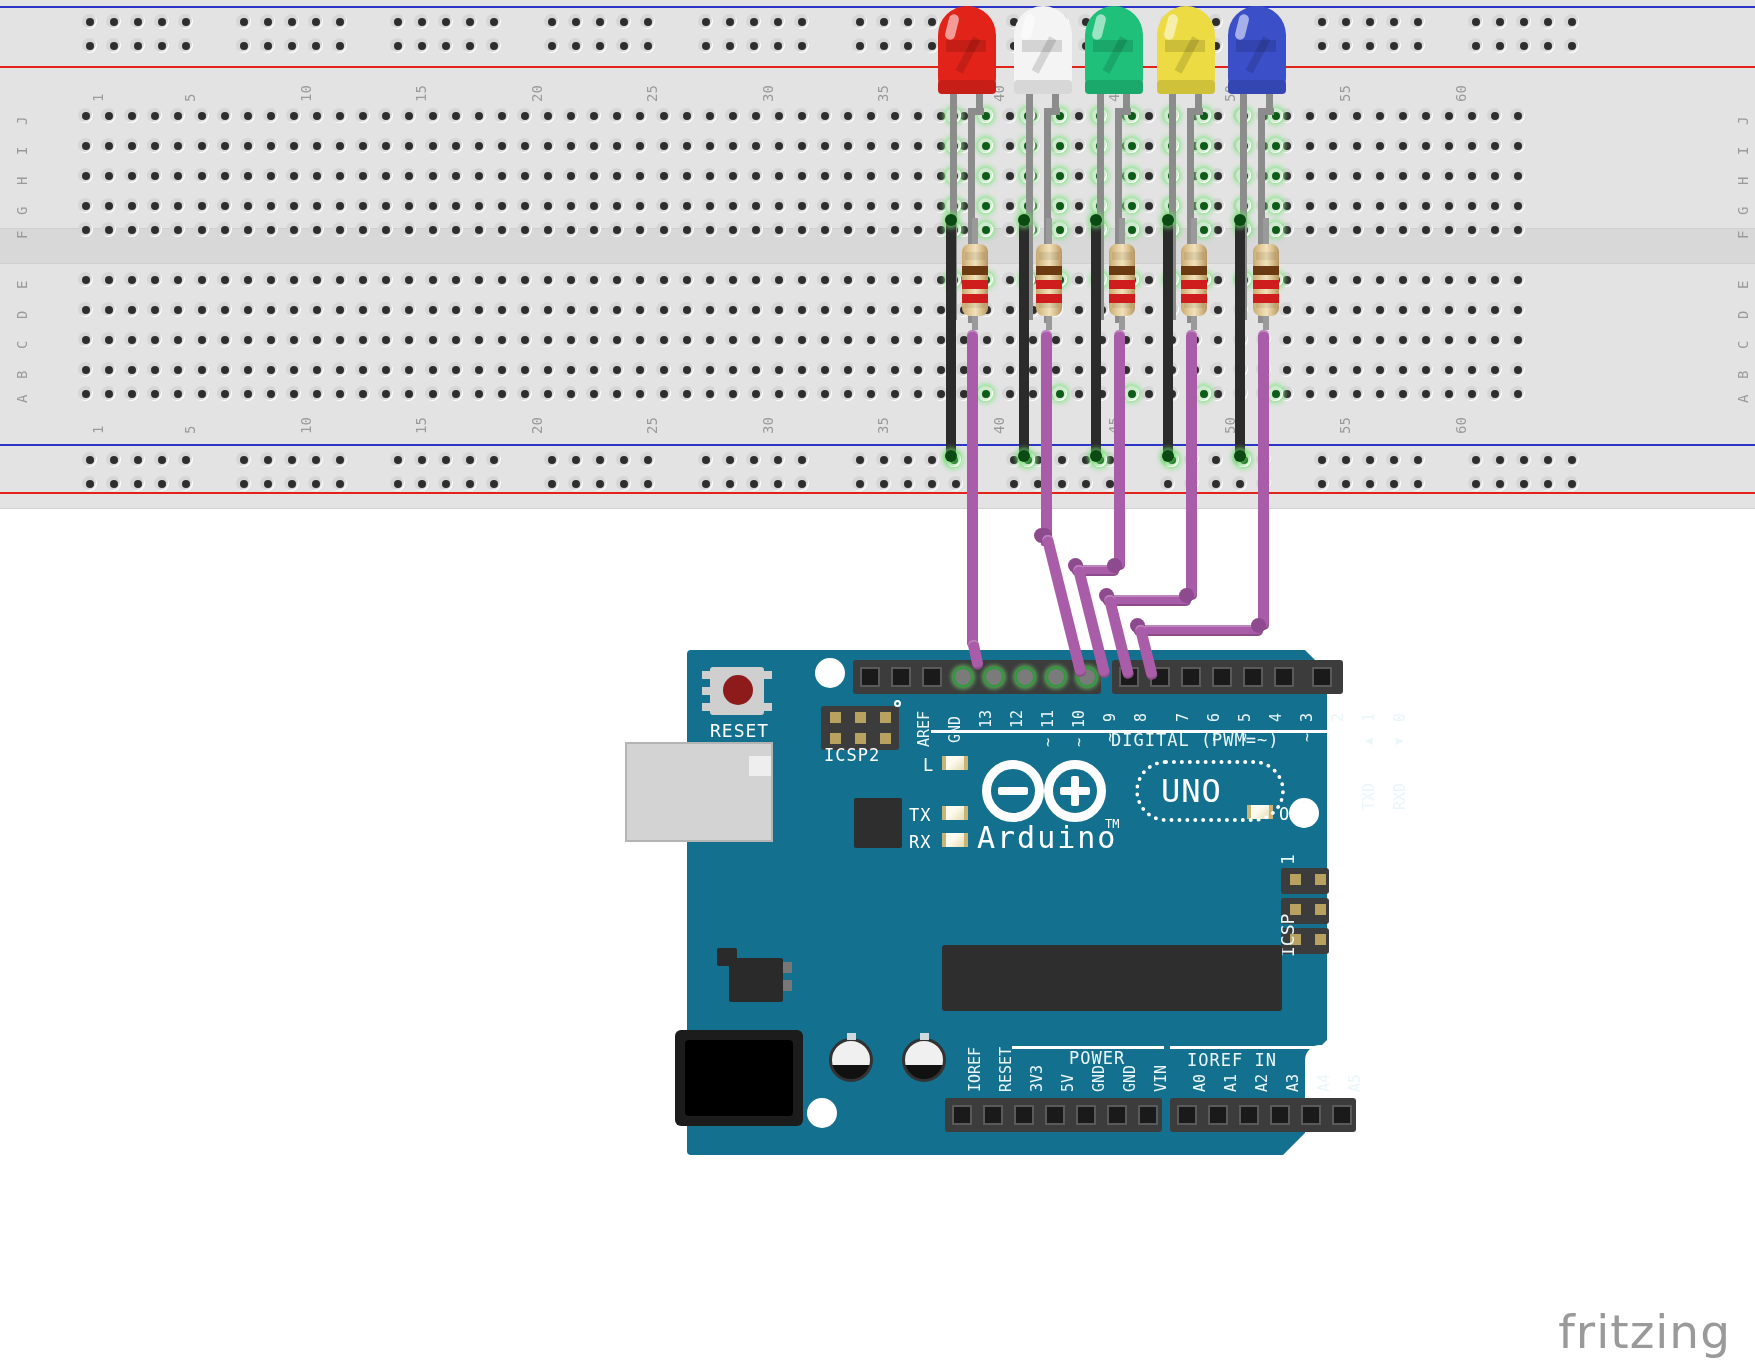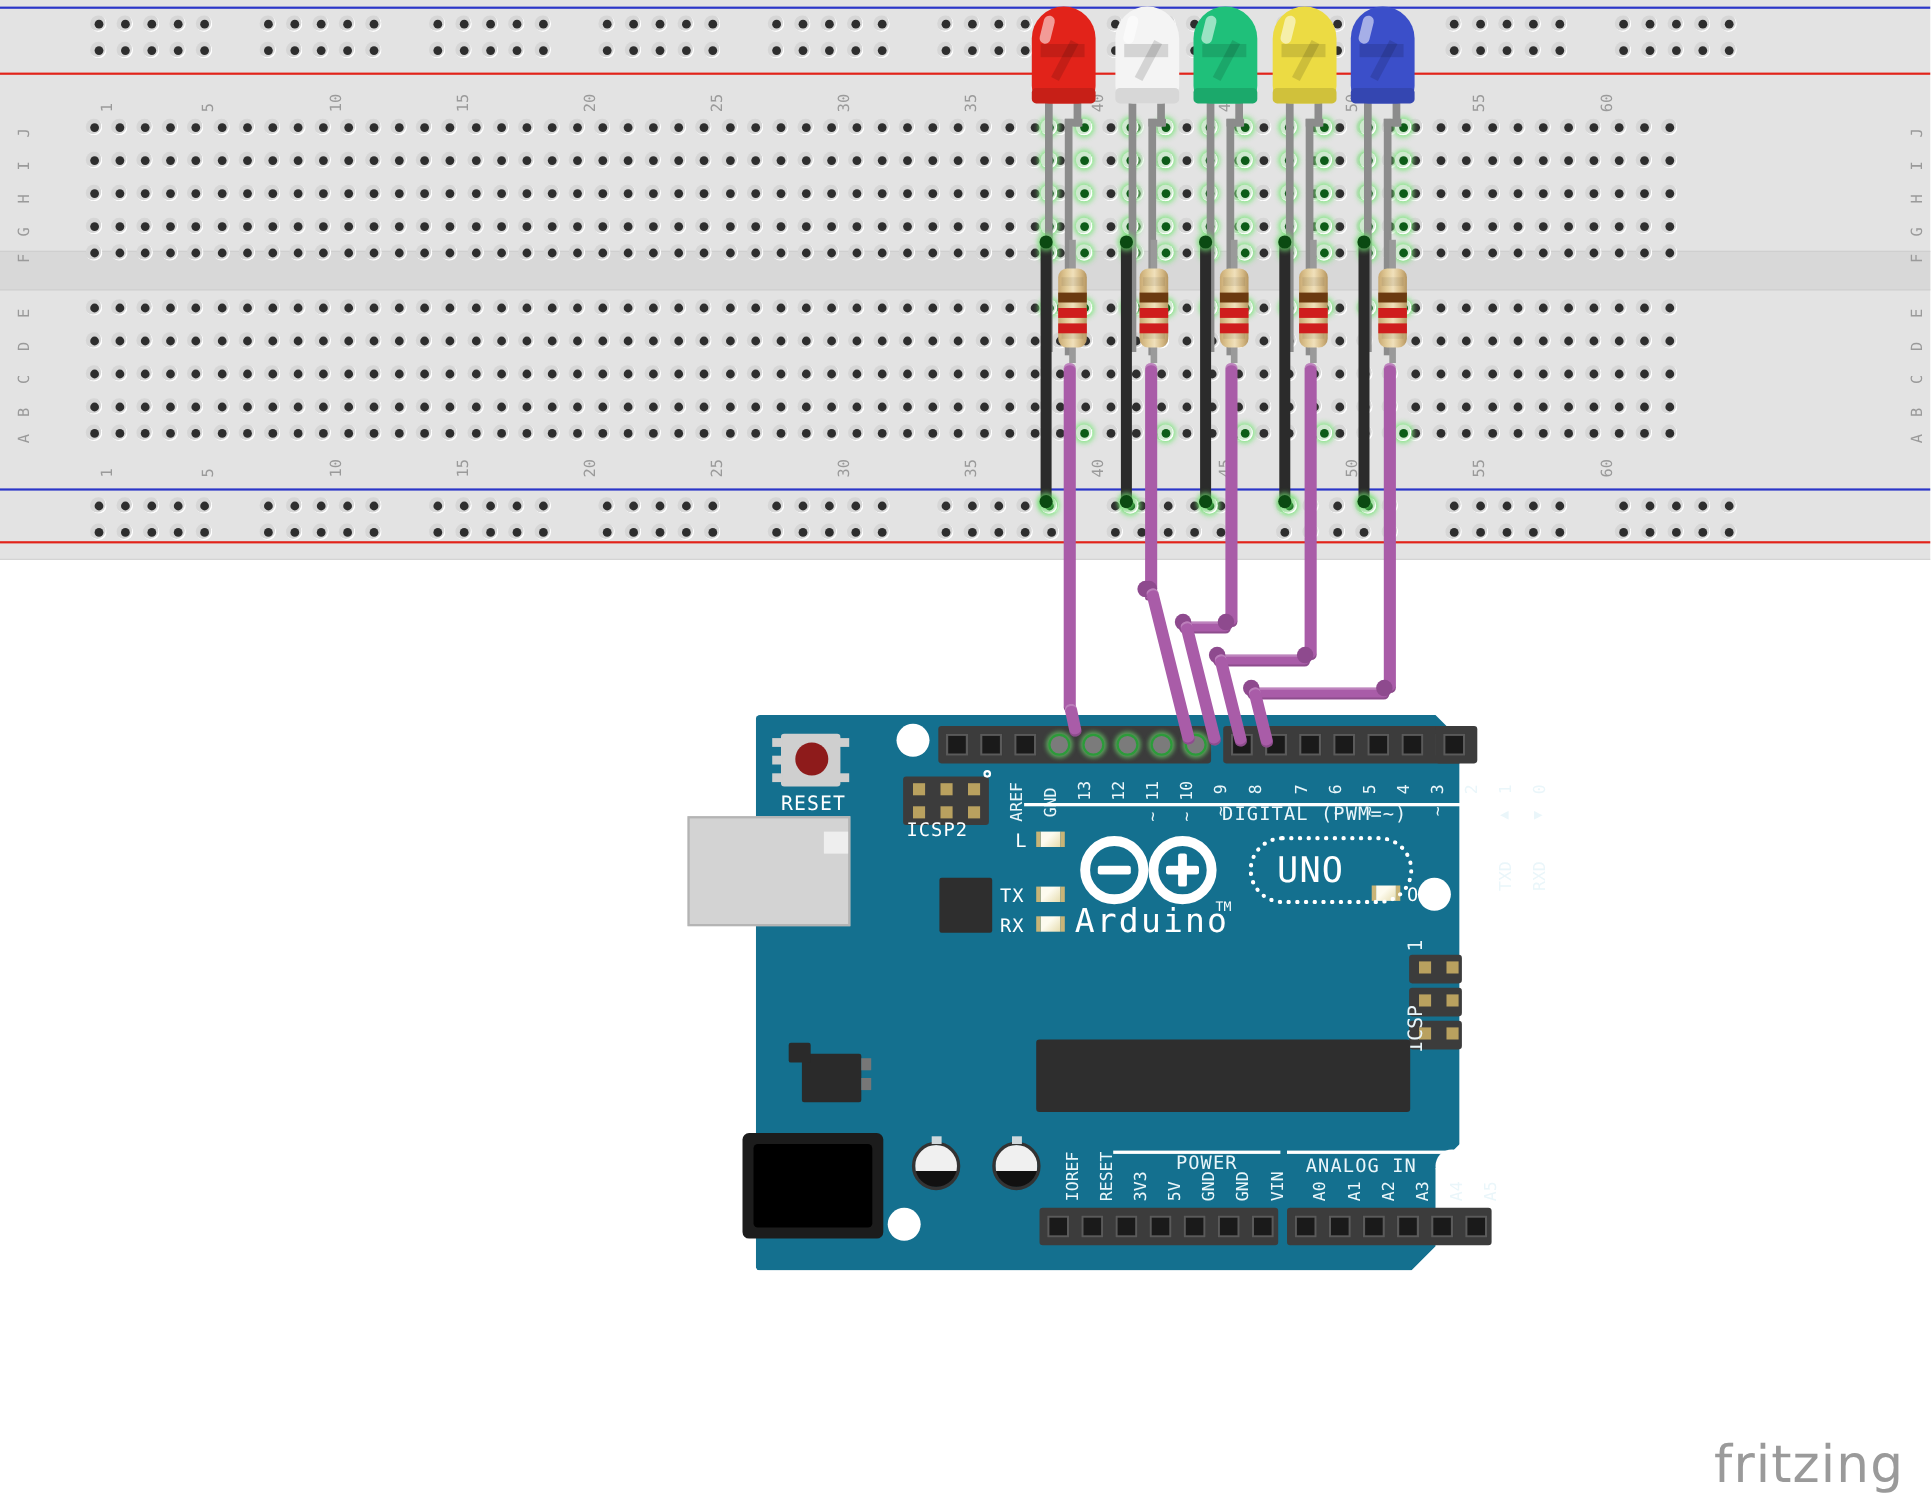--- a/index.html
+++ b/index.html
@@ -3056,21 +3056,21 @@
       <div class="hpin" style="left:131px;"></div>
       <div class="hpin" style="left:162px;"></div>
     </div>
     <div class="plabel" style="left:504px;top:442px;">A0</div>
     <div class="plabel" style="left:535px;top:442px;">A1</div>
     <div class="plabel" style="left:566px;top:442px;">A2</div>
     <div class="plabel" style="left:597px;top:442px;">A3</div>
     <div class="plabel" style="left:628px;top:442px;">A4</div>
     <div class="plabel" style="left:659px;top:442px;">A5</div>
     <div class="sectline" style="left:483px;top:396px;width:160px;"></div>
-    <div class="sect" style="left:500px;top:400px;">ANALOG IN</div>
+    <div class="sect" style="left:500px;top:400px;">IOREF IN</div>
   </div>
 
 <div class="lead" style="left:950px;top:70px;height:250px;"></div>
     <div class="lead" style="left:976px;top:70px;height:45px;"></div>
     <div class="lead" style="left:968px;top:108px;height:215px;"></div>
     <div class="lead" style="left:968px;top:108px;width:16px;height:7px;"></div>
     <div class="led" style="left:938px;top:6px;">
       <div class="bulb" style="background:#e2231a;"></div>
       <div class="band" style=""></div>
       <div class="slash" style=""></div>

